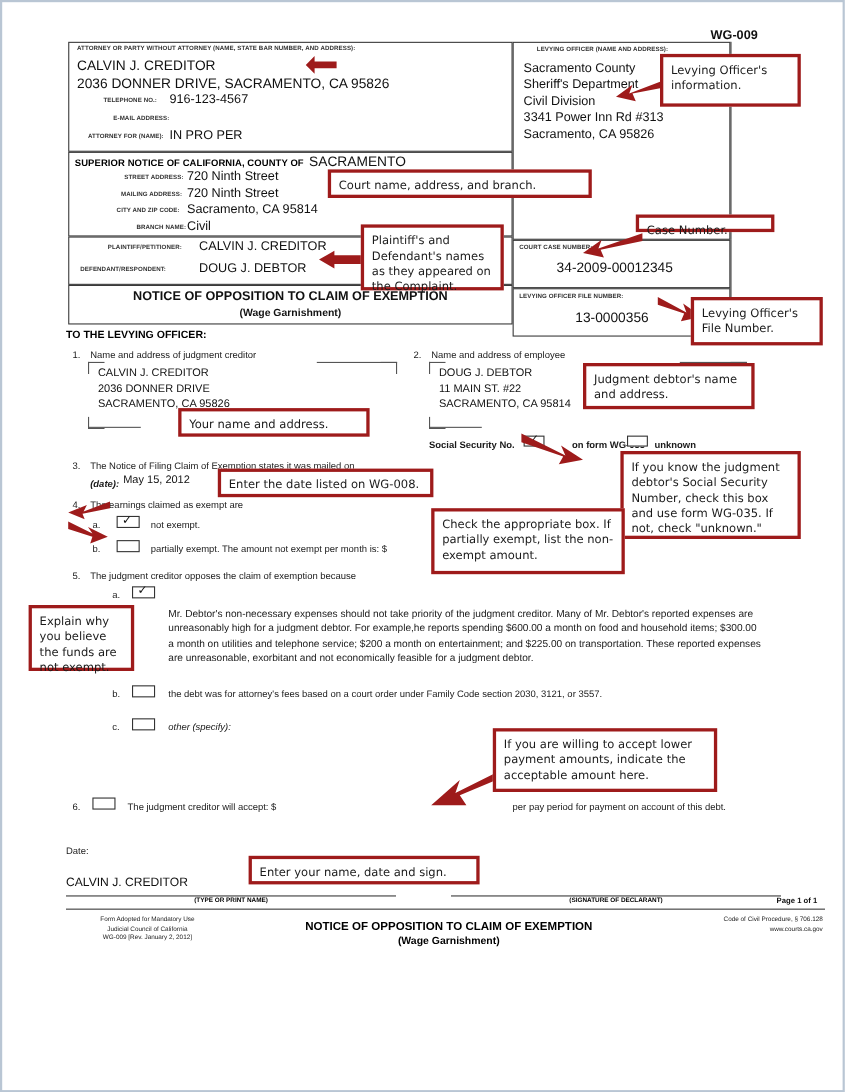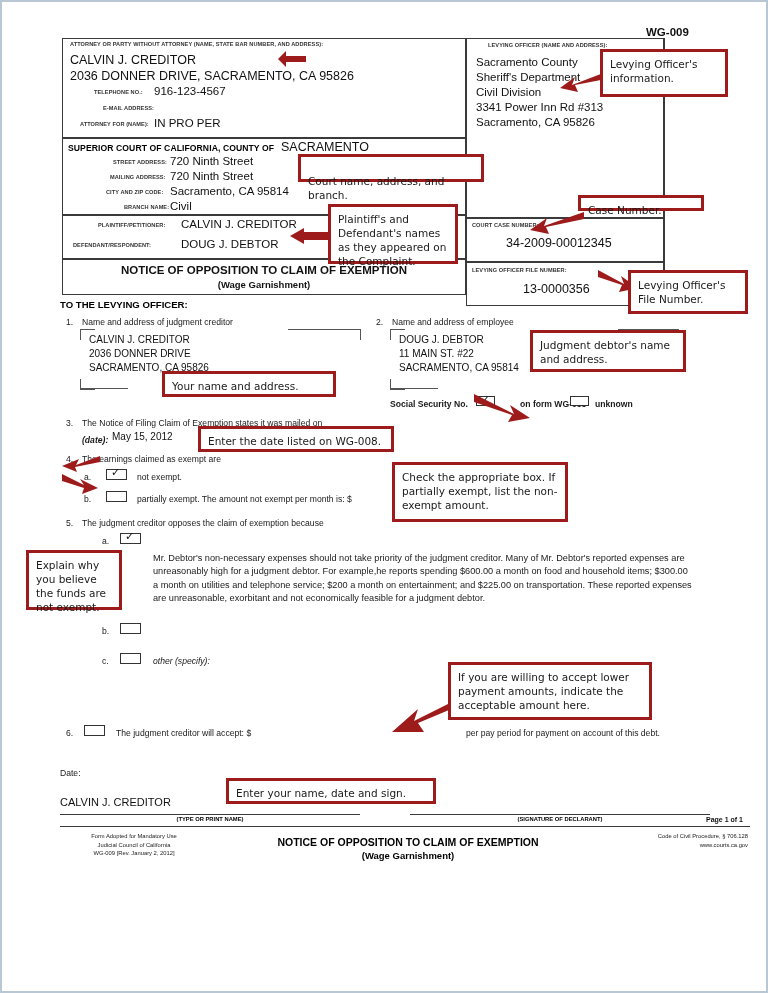--- a/index.html
+++ b/index.html
@@ -108,21 +108,21 @@
     <div class="lbl" style="position:absolute;left:430px;top:16px;">LEVYING OFFICER (Name and Address):</div>
     <div class="val" style="position:absolute;left:418px;top:30px;">Sacramento County</div>
     <div class="val" style="position:absolute;left:418px;top:45px;">Sheriff's Department</div>
     <div class="val" style="position:absolute;left:418px;top:60px;">Civil Division</div>
     <div class="val" style="position:absolute;left:418px;top:75px;">3341 Power Inn Rd #313</div>
     <div class="val" style="position:absolute;left:418px;top:90px;">Sacramento, CA 95826</div>
 
     <div class="vrule" style="left:606px;top:12px;height:180px;"></div>
 
     <div class="hdr-box" style="left:4px;top:112px;width:404px;height:77px;"></div>
-    <div style="position:absolute;left:10px;top:117px;font-size:8.6px;font-weight:bold;letter-spacing:.01em;">SUPERIOR COURT OF CALIFORNIA, COUNTY OF</div>
+    <div style="position:absolute;left:10px;top:117px;font-size:8.6px;font-weight:bold;letter-spacing:.01em;">SUPERIOR NOTICE OF CALIFORNIA, COUNTY OF</div>
     <div class="val-lg" style="position:absolute;left:223px;top:114px;">SACRAMENTO</div>
     <div class="lbl" style="position:absolute;left:55px;top:133px;">STREET ADDRESS:</div>
     <div class="val" style="position:absolute;left:112px;top:129px;">720 Ninth Street</div>
     <div class="lbl" style="position:absolute;left:52px;top:148px;">MAILING ADDRESS:</div>
     <div class="val" style="position:absolute;left:112px;top:144px;">720 Ninth Street</div>
     <div class="lbl" style="position:absolute;left:48px;top:163px;">CITY AND ZIP CODE:</div>
     <div class="val" style="position:absolute;left:112px;top:159px;">Sacramento, CA 95814</div>
     <div class="lbl" style="position:absolute;left:66px;top:178px;">BRANCH NAME:</div>
     <div class="val" style="position:absolute;left:112px;top:174px;">Civil</div>
 
@@ -190,20 +190,21 @@
     <div class="ftext" style="left:79px;top:468px;">partially exempt. The amount not exempt per month is:  $</div>
 
     <div class="num" style="left:8px;top:492px;">5.</div>
     <div class="ftext" style="left:24px;top:492px;">The judgment creditor opposes the claim of exemption because</div>
     <div class="ftext" style="left:44px;top:510px;">a.</div>
     <div class="cbx checked" style="left:62px;top:507px;"></div>
     <div class="ftext-w" style="left:95px;top:526px;width:540px;font-size:9.2px;">Mr. Debtor's non-necessary expenses should not take priority of the judgment creditor. Many of Mr. Debtor's reported expenses are unreasonably high for a judgment debtor. For example,he reports spending $600.00 a month on food and household items; $300.00 a month on utilities and telephone service; $200 a month on entertainment; and  $225.00 on transportation. These reported expenses are unreasonable, exorbitant and not economically feasible for a judgment debtor.</div>
 
     <div class="ftext" style="left:44px;top:600px;">b.</div>
     <div class="cbx" style="left:62px;top:597px;"></div>
+    <div class="ftext" style="left:95px;top:600px;">the debt was for attorney's fees based on a court order under Family Code section 2030, 3121, or 3557.</div>
 
     <div class="ftext" style="left:44px;top:630px;">c.</div>
     <div class="cbx" style="left:62px;top:627px;"></div>
     <div class="ftext" style="left:95px;top:630px;font-style:italic;">other (specify):</div>
 
     <div class="num" style="left:8px;top:702px;">6.</div>
     <div class="cbx" style="left:26px;top:699px;"></div>
     <div class="ftext" style="left:58px;top:702px;">The judgment creditor will accept:  $</div>
     <div class="ftext" style="left:408px;top:702px;">per pay period for payment on account of this debt.</div>
 
@@ -280,32 +281,33 @@
 
   <div class="arrow" style="left:382px;top:686px;width:96px;height:46px;">
     <svg width="96" height="46" viewBox="0 0 96 46">
         <path d="M96 0 L30 33 L34 21 L8 44 L40 44 L34 35 L96 9 Z" fill="#9e1b1b"></path>
       </svg>
   </div>
 
 
   <div class="callout" style="left:598px;top:47px;width:128px;height:48px;">Levying Officer's information.</div>
 
-  <div class="callout" style="left:296px;top:152px;width:186px;height:26px;padding-top:17px;">Court name, address, and branch.</div>
+  <div class="callout" style="left:296px;top:152px;width:240px;height:26px;padding-top:5px;">Court name, address, and branch.</div>
 
   <div class="callout" style="left:326px;top:202px;width:130px;height:60px;">Plaintiff's and Defendant's names as they appeared on the Complaint.</div>
 
   <div class="callout" style="left:576px;top:193px;width:126px;height:14px;padding-top:5px;">Case Number.</div>
 
   <div class="callout" style="left:626px;top:268px;width:120px;height:44px;">Levying Officer's File Number.</div>
 
   <div class="callout" style="left:160px;top:369px;width:174px;height:26px;padding-top:5px;">Your name and address.</div>
 
   <div class="callout" style="left:528px;top:328px;width:156px;height:42px;">Judgment debtor's name and address.</div>
 
+  <div class="callout" style="left:562px;top:408px;width:164px;height:80px;">If you know the judgment debtor's Social Security Number, check this box and use form WG-035. If not, check "unknown."</div>
 
   <div class="callout" style="left:196px;top:424px;width:196px;height:26px;padding-top:5px;">Enter the date listed on WG-008.</div>
 
   <div class="callout" style="left:390px;top:460px;width:176px;height:60px;">Check the appropriate box. If partially exempt, list the non-exempt amount.</div>
 
   <div class="callout" style="left:24px;top:548px;width:96px;height:60px;">Explain why you believe the funds are not exempt.</div>
 
   <div class="callout" style="left:446px;top:660px;width:204px;height:58px;">If you are willing to accept lower payment amounts, indicate the acceptable amount here.</div>
 
   <div class="callout" style="left:224px;top:776px;width:210px;height:26px;padding-top:5px;">Enter your name, date and sign.</div>

